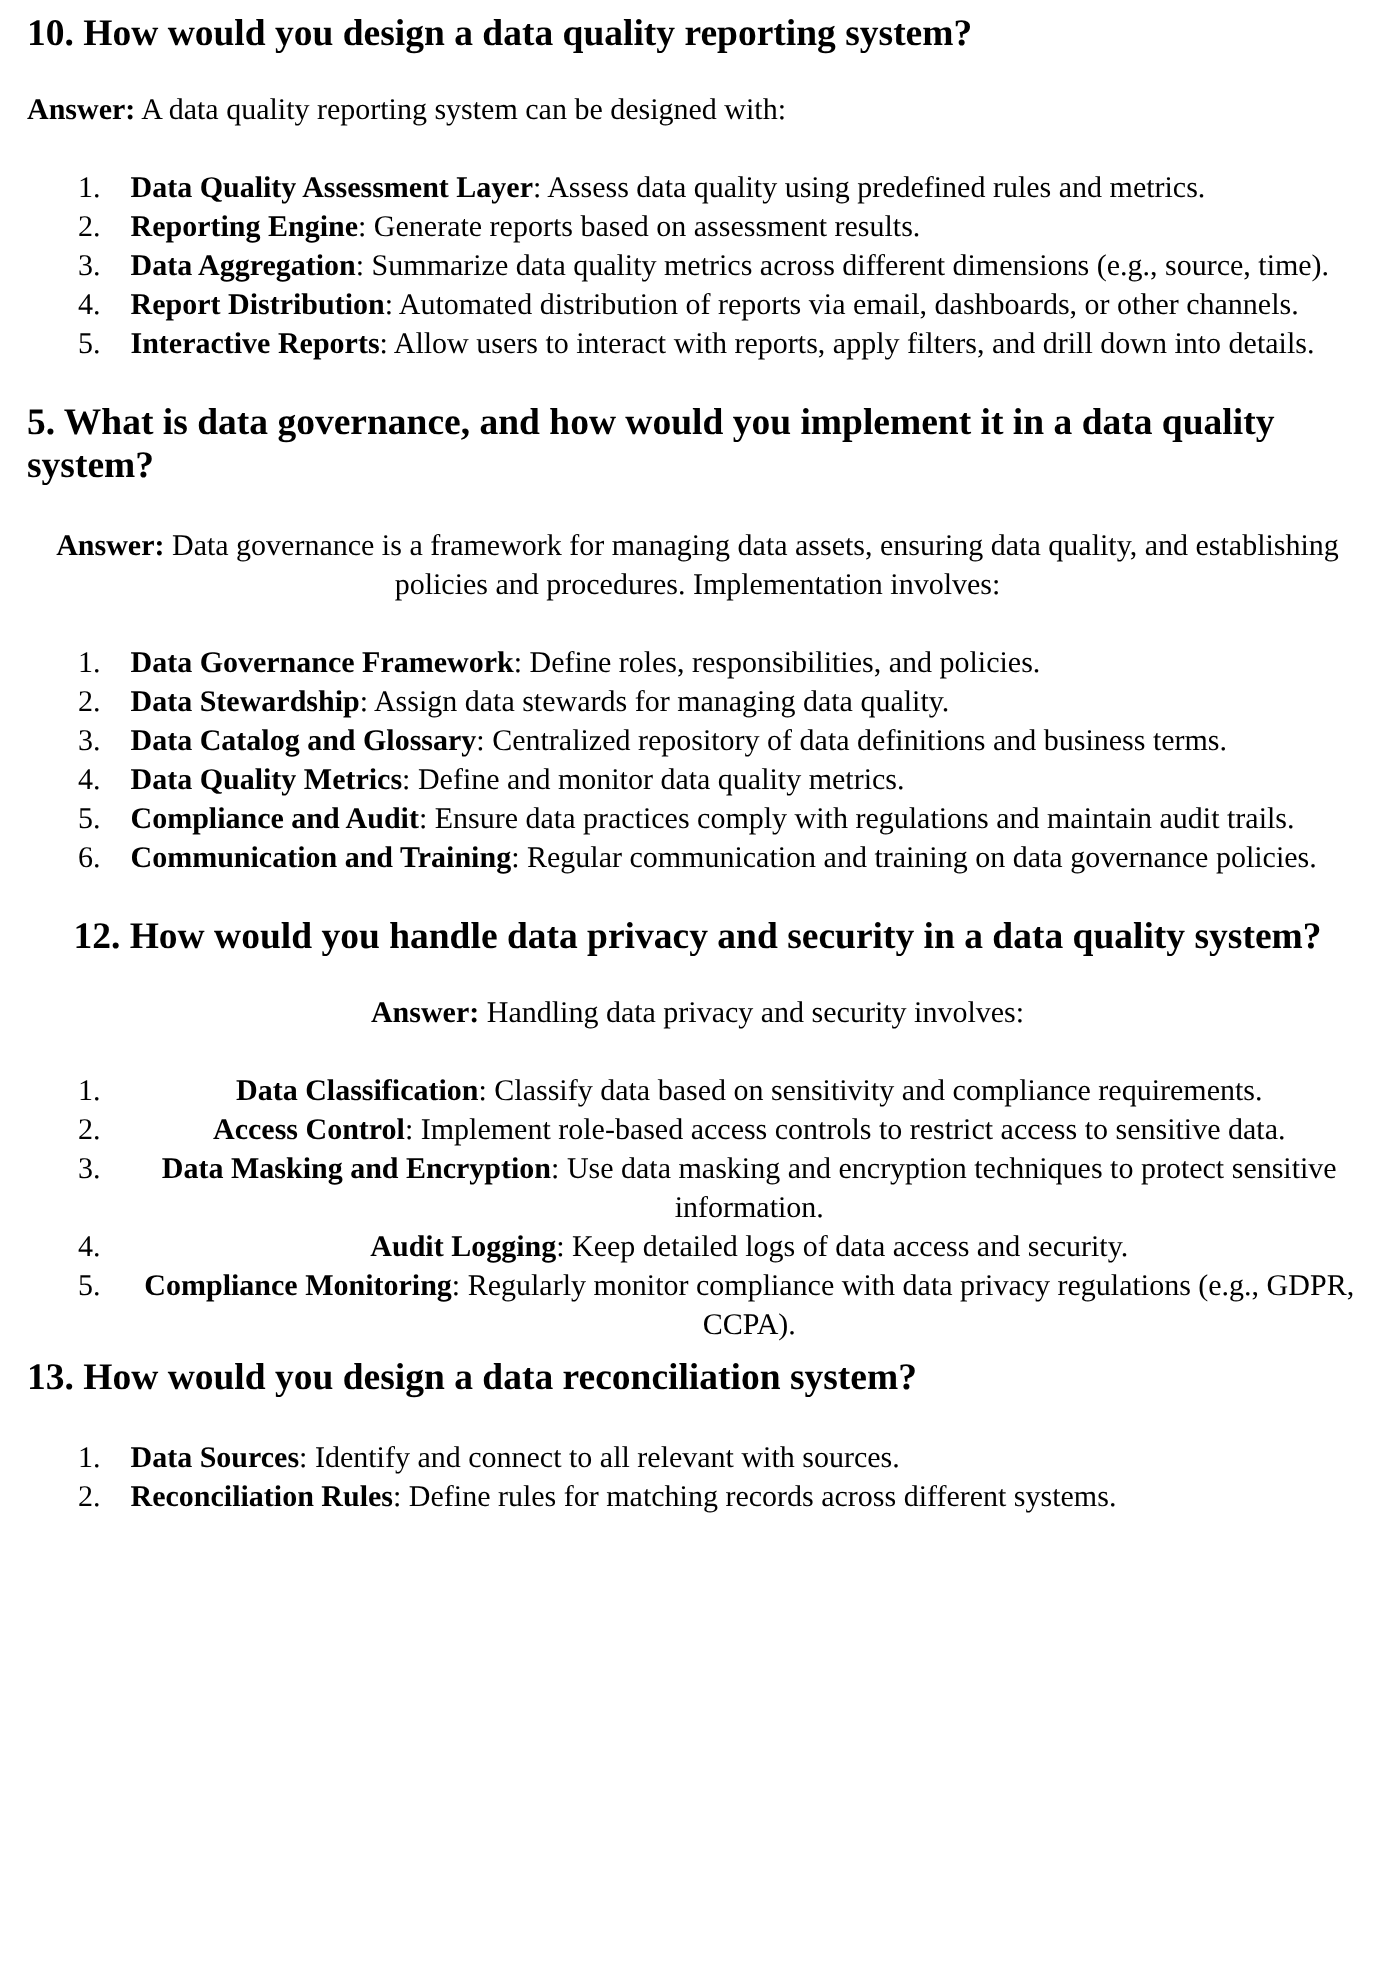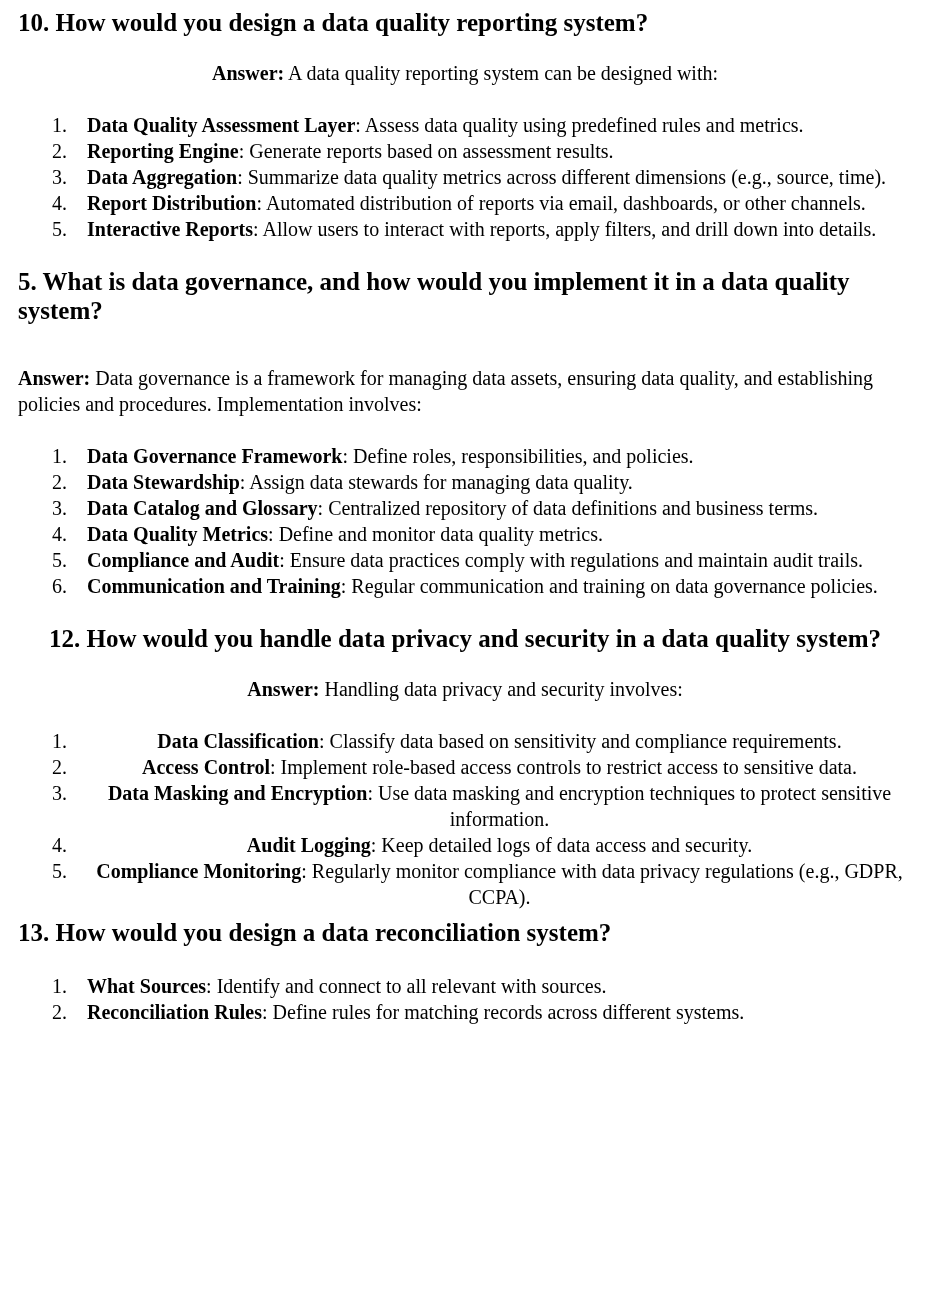--- a/index.html
+++ b/index.html
@@ -45,25 +45,25 @@
     ol.items li .num {
       position: absolute;
       left: 34px;
       top: 0;
     }
     ol.items li .term { font-weight: bold; }
 
     
     #s10 { margin-top: 0; }
     #s10 h2 { padding-top: 4px; }
-    #s10 .answer { margin-top: 23px; text-align: center; }
+    #s10 .answer { margin-top: 23px; }
     #s10 ol.items { margin-top: 26px; }
 
     #s11 { margin-top: 25px; }
-    #s11 .answer { margin-top: 40px; }
+    #s11 .answer { margin-top: 26px; text-align: center; }
     #s11 ol.items { margin-top: 26px; }
 
     #s12 { margin-top: 25px; text-align: center; }
     #s12 .answer { margin-top: 23px; }
     #s12 ol.items { margin-top: 26px; }
 
     #s13 { margin-top: 8px; }
     #s13 .answer { margin-top: 23px; }
     #s13 ol.items { margin-top: 26px; }
   </style>
@@ -105,18 +105,18 @@
       <li><span class="num">2.</span><span class="term">Access Control</span><span>: Implement role-based access controls to restrict access to sensitive data.</span></li>
       <li><span class="num">3.</span><span class="term">Data Masking and Encryption</span><span>: Use data masking and encryption techniques to protect sensitive information.</span></li>
       <li><span class="num">4.</span><span class="term">Audit Logging</span><span>: Keep detailed logs of data access and security.</span></li>
       <li><span class="num">5.</span><span class="term">Compliance Monitoring</span><span>: Regularly monitor compliance with data privacy regulations (e.g., GDPR, CCPA).</span></li>
     </ol>
   </div>
 
   <div class="section" id="s13">
     <h2>13. How would you design a data reconciliation system?</h2>
     <ol class="items">
-      <li><span class="num">1.</span><span class="term">What Sources</span><span>: Identify and connect to all relevant with sources.</span></li>
+      <li><span class="num">1.</span><span class="term">Data Sources</span><span>: Identify and connect to all relevant with sources.</span></li>
       <li><span class="num">2.</span><span class="term">Reconciliation Rules</span><span>: Define rules for matching records across different systems.</span></li>
     </ol>
   </div>
 
 </div>
 
 </body></html>

